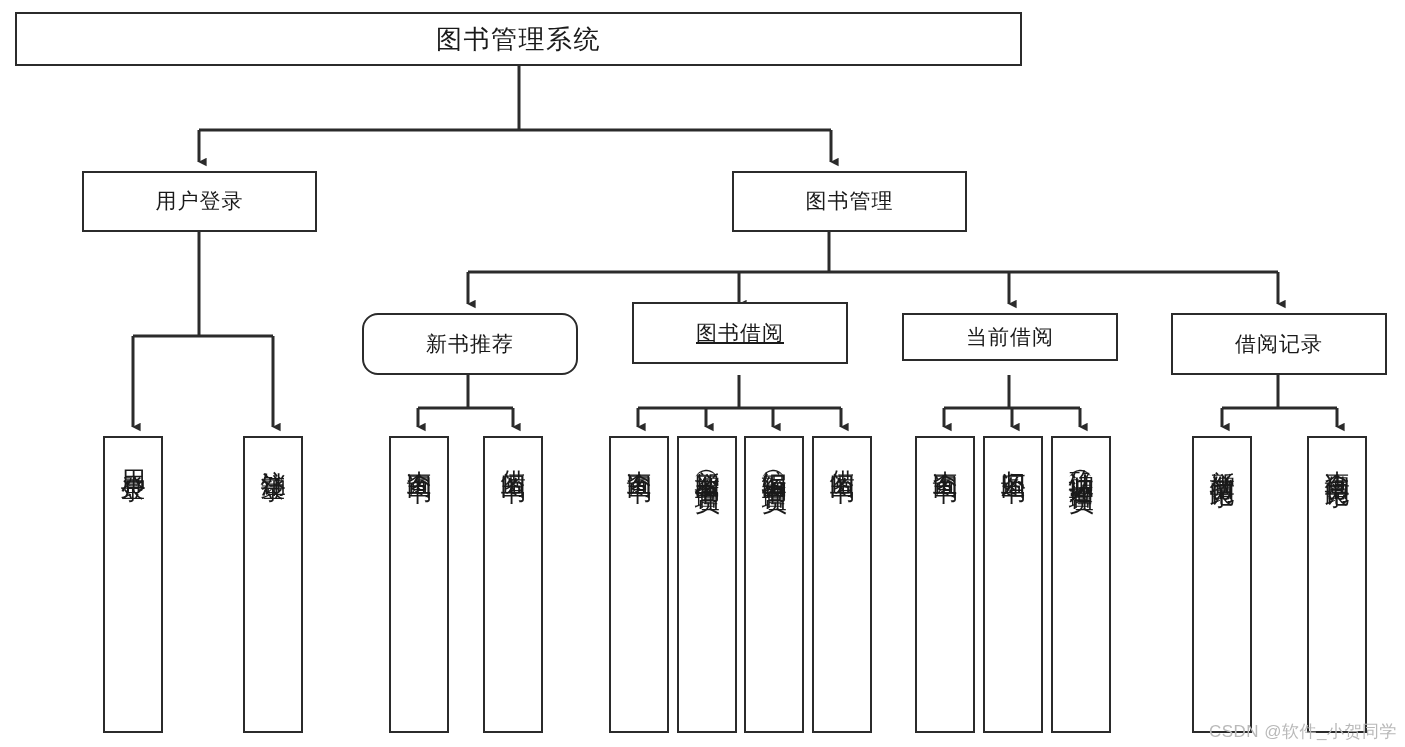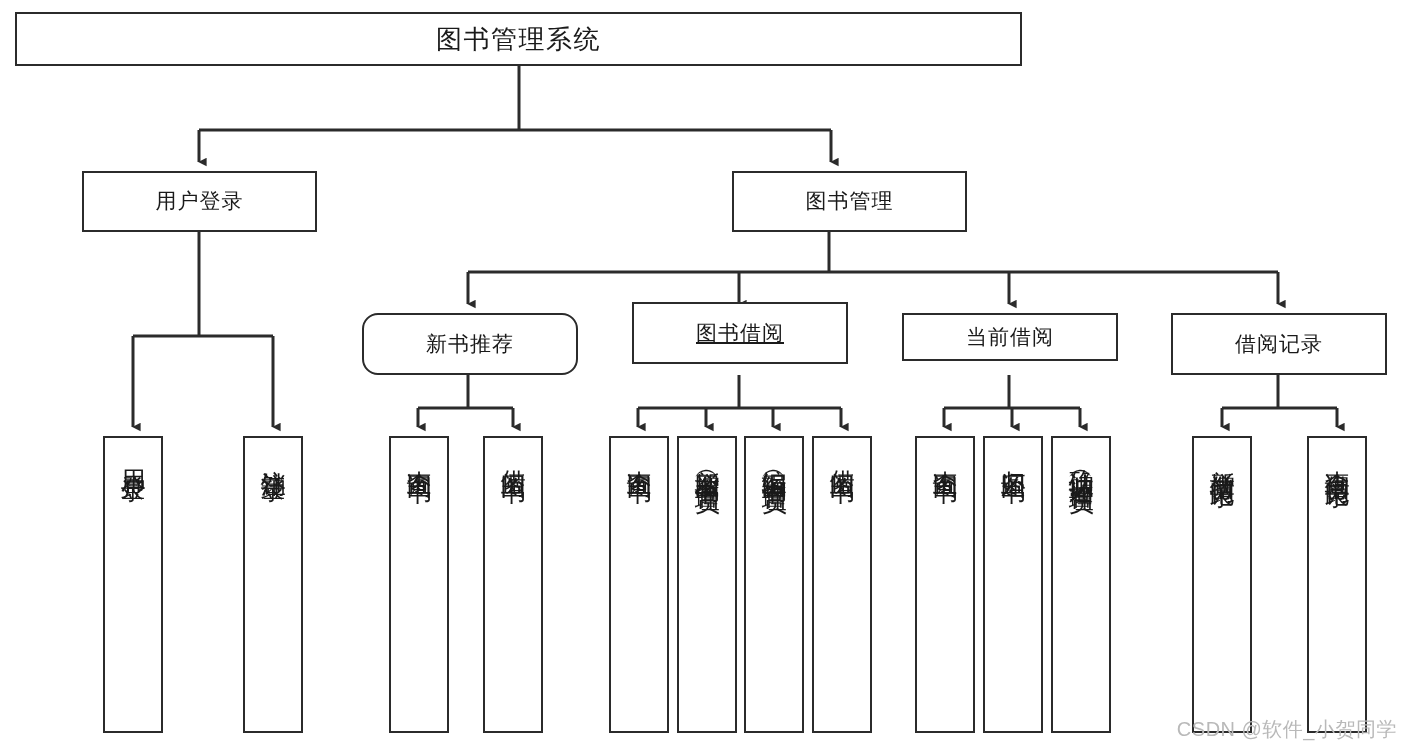--- a/index.html
+++ b/index.html
@@ -64,21 +64,21 @@
     text-orientation: upright;
     font-size: 25px;
     line-height: 1.02;
     letter-spacing: 3px;
     white-space: nowrap;
   }
   #watermark {
     position: absolute;
     right: 8px;
     bottom: 4px;
-    font-size: 20px;
+    font-size: 17px;
     color: #b9b9b9;
     letter-spacing: 0.5px;
     z-index: 5;
     user-select: none;
   }
 </style>
 </head>
 <body>
 
 <div id="diagram-root">

